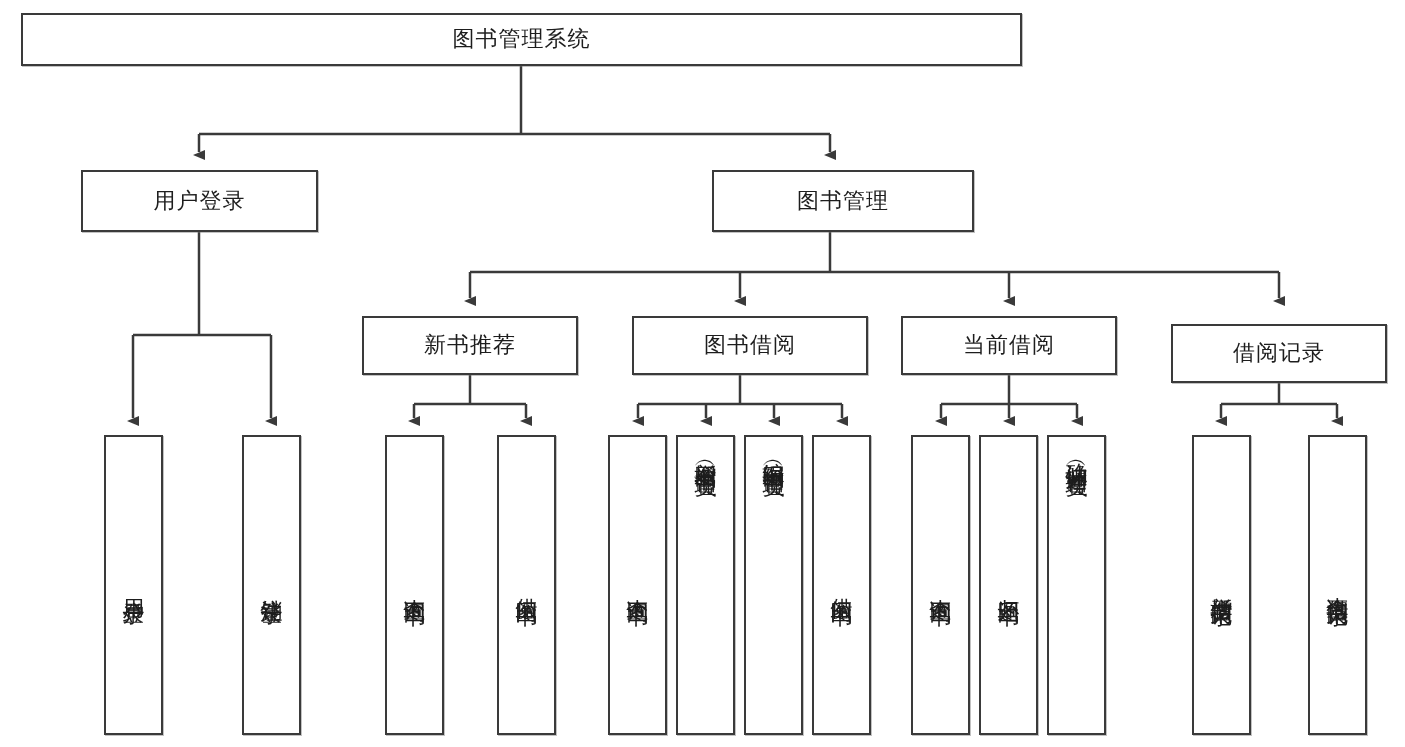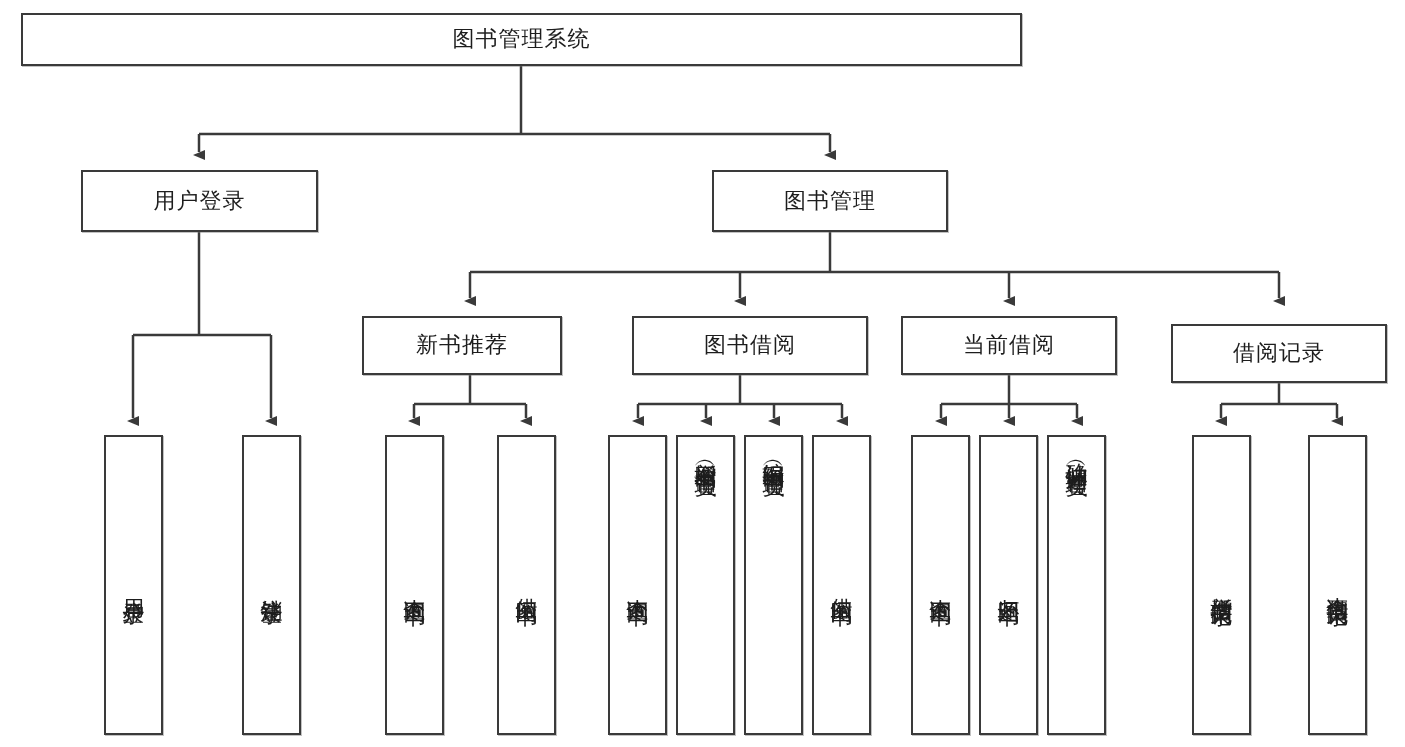--- a/index.html
+++ b/index.html
@@ -124,25 +124,25 @@
     </g>
   </svg>
 
   <div class="node" style="left:21px; top:13px; width:1001px; height:53px;">
     <span class="label">图书管理系统</span>
   </div>
 
   <div class="node" style="left:81px; top:170px; width:237px; height:62px;">
     <span class="label">用户登录</span>
   </div>
-  <div class="node" style="left:712px; top:170px; width:236px; height:62px;">
+  <div class="node" style="left:712px; top:170px; width:262px; height:62px;">
     <span class="label">图书管理</span>
   </div>
 
-  <div class="node" style="left:362px; top:316px; width:200px; height:59px;">
+  <div class="node" style="left:362px; top:316px; width:216px; height:59px;">
     <span class="label">新书推荐</span>
   </div>
   <div class="node" style="left:632px; top:316px; width:236px; height:59px;">
     <span class="label">图书借阅</span>
   </div>
   <div class="node" style="left:901px; top:316px; width:216px; height:59px;">
     <span class="label">当前借阅</span>
   </div>
   <div class="node" style="left:1171px; top:316px; width:216px; height:59px;margin-top:8px;">
     <span class="label">借阅记录</span>

